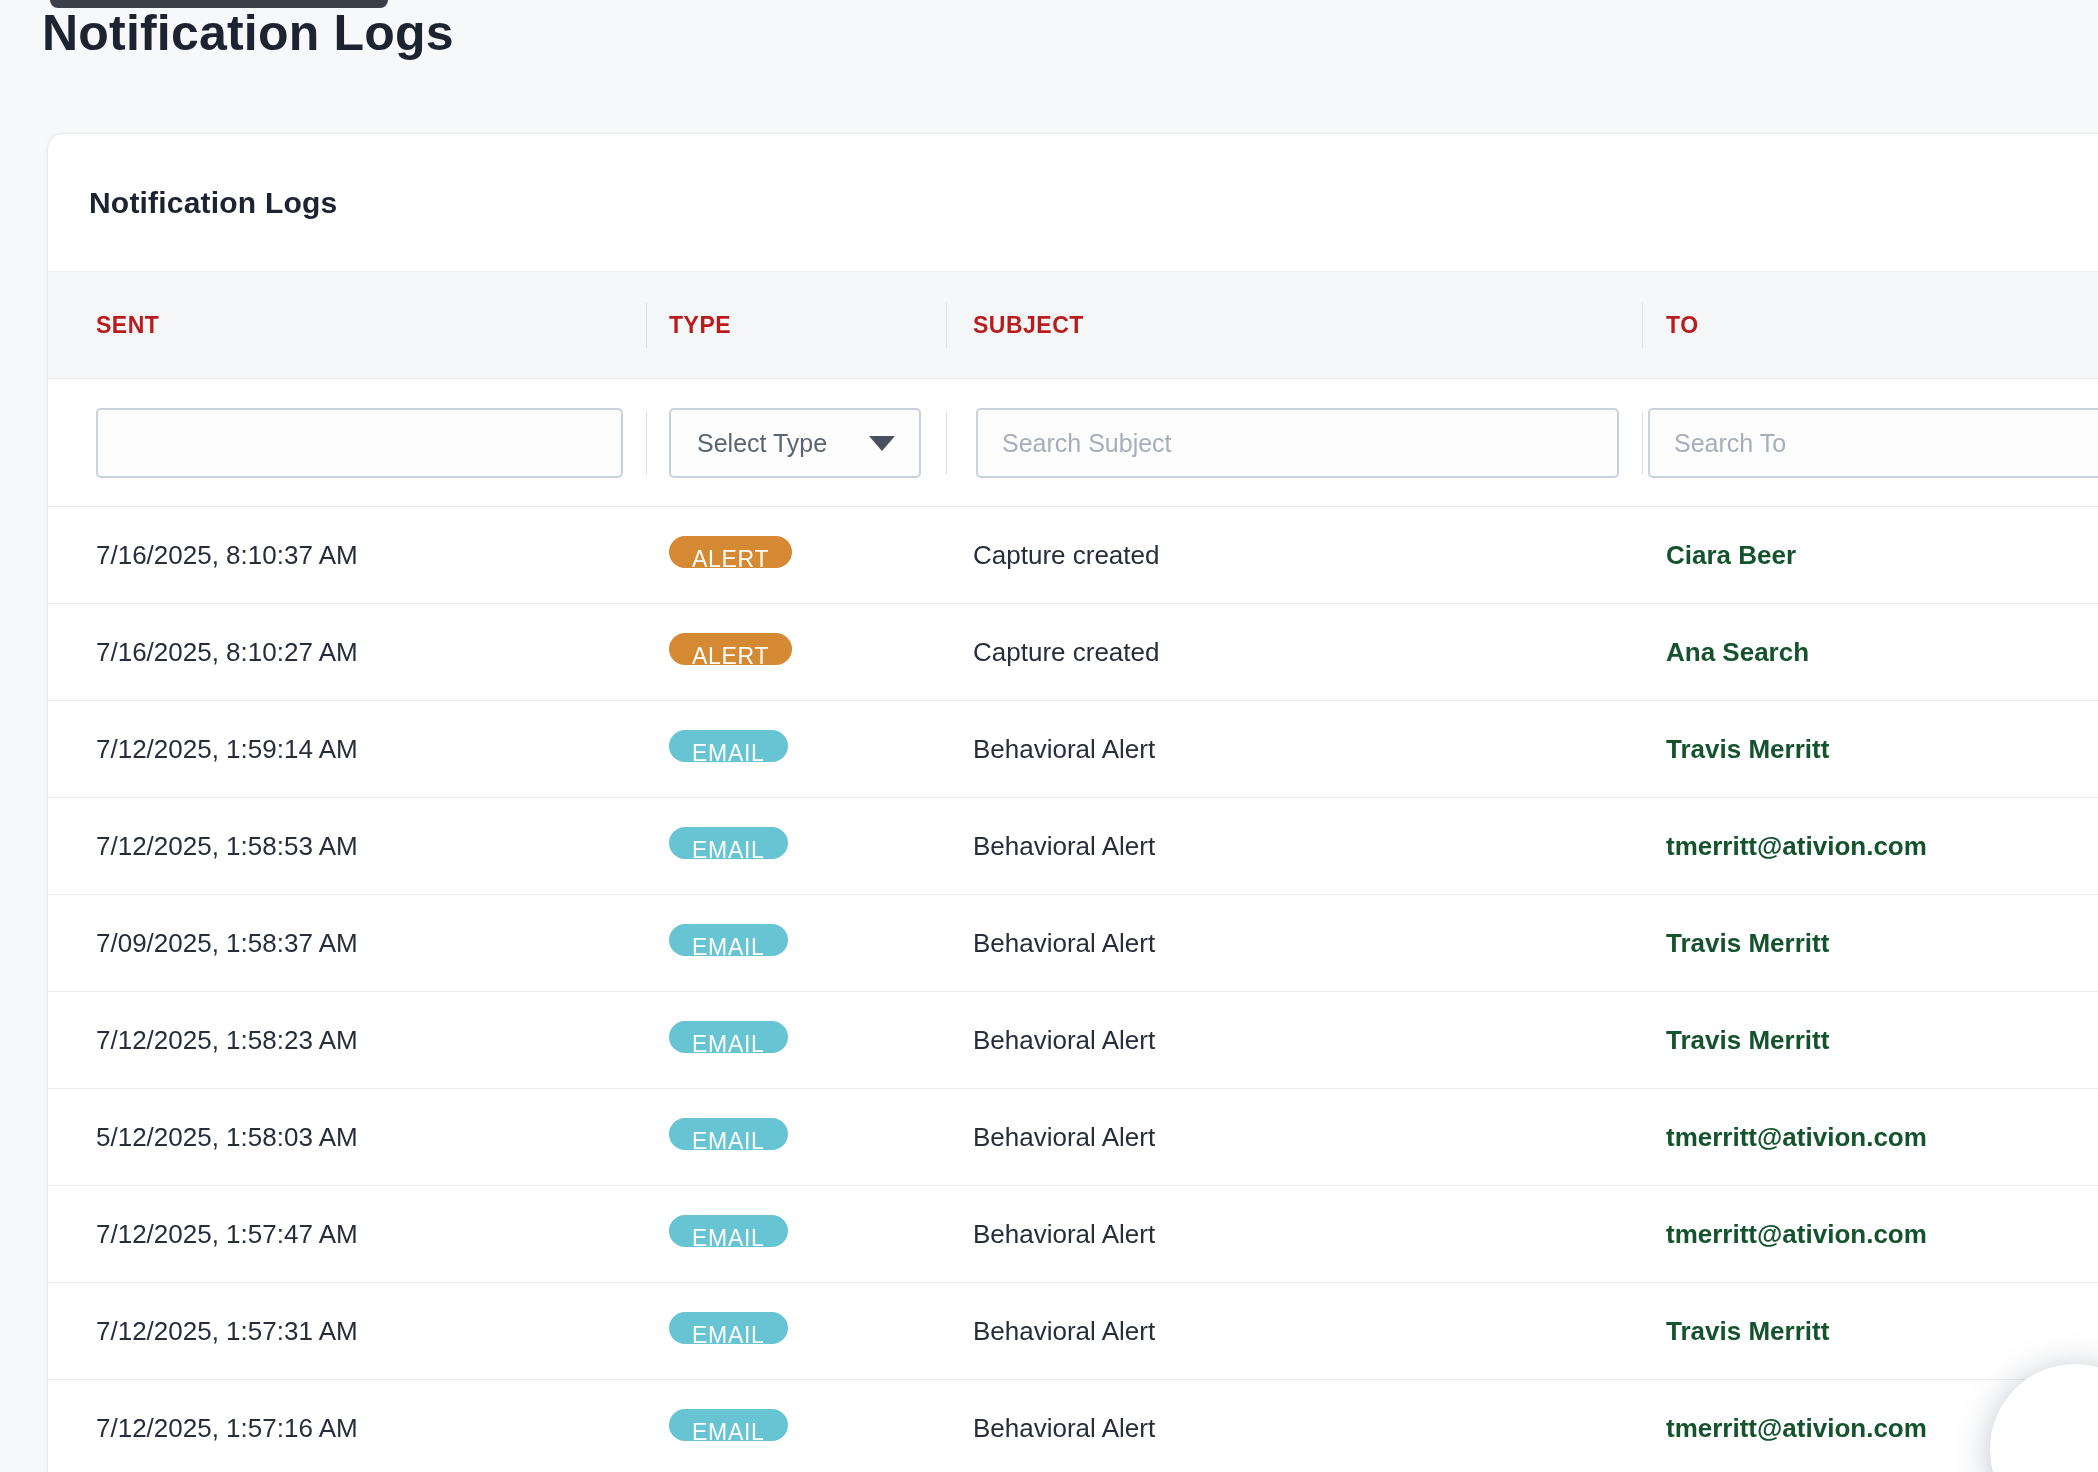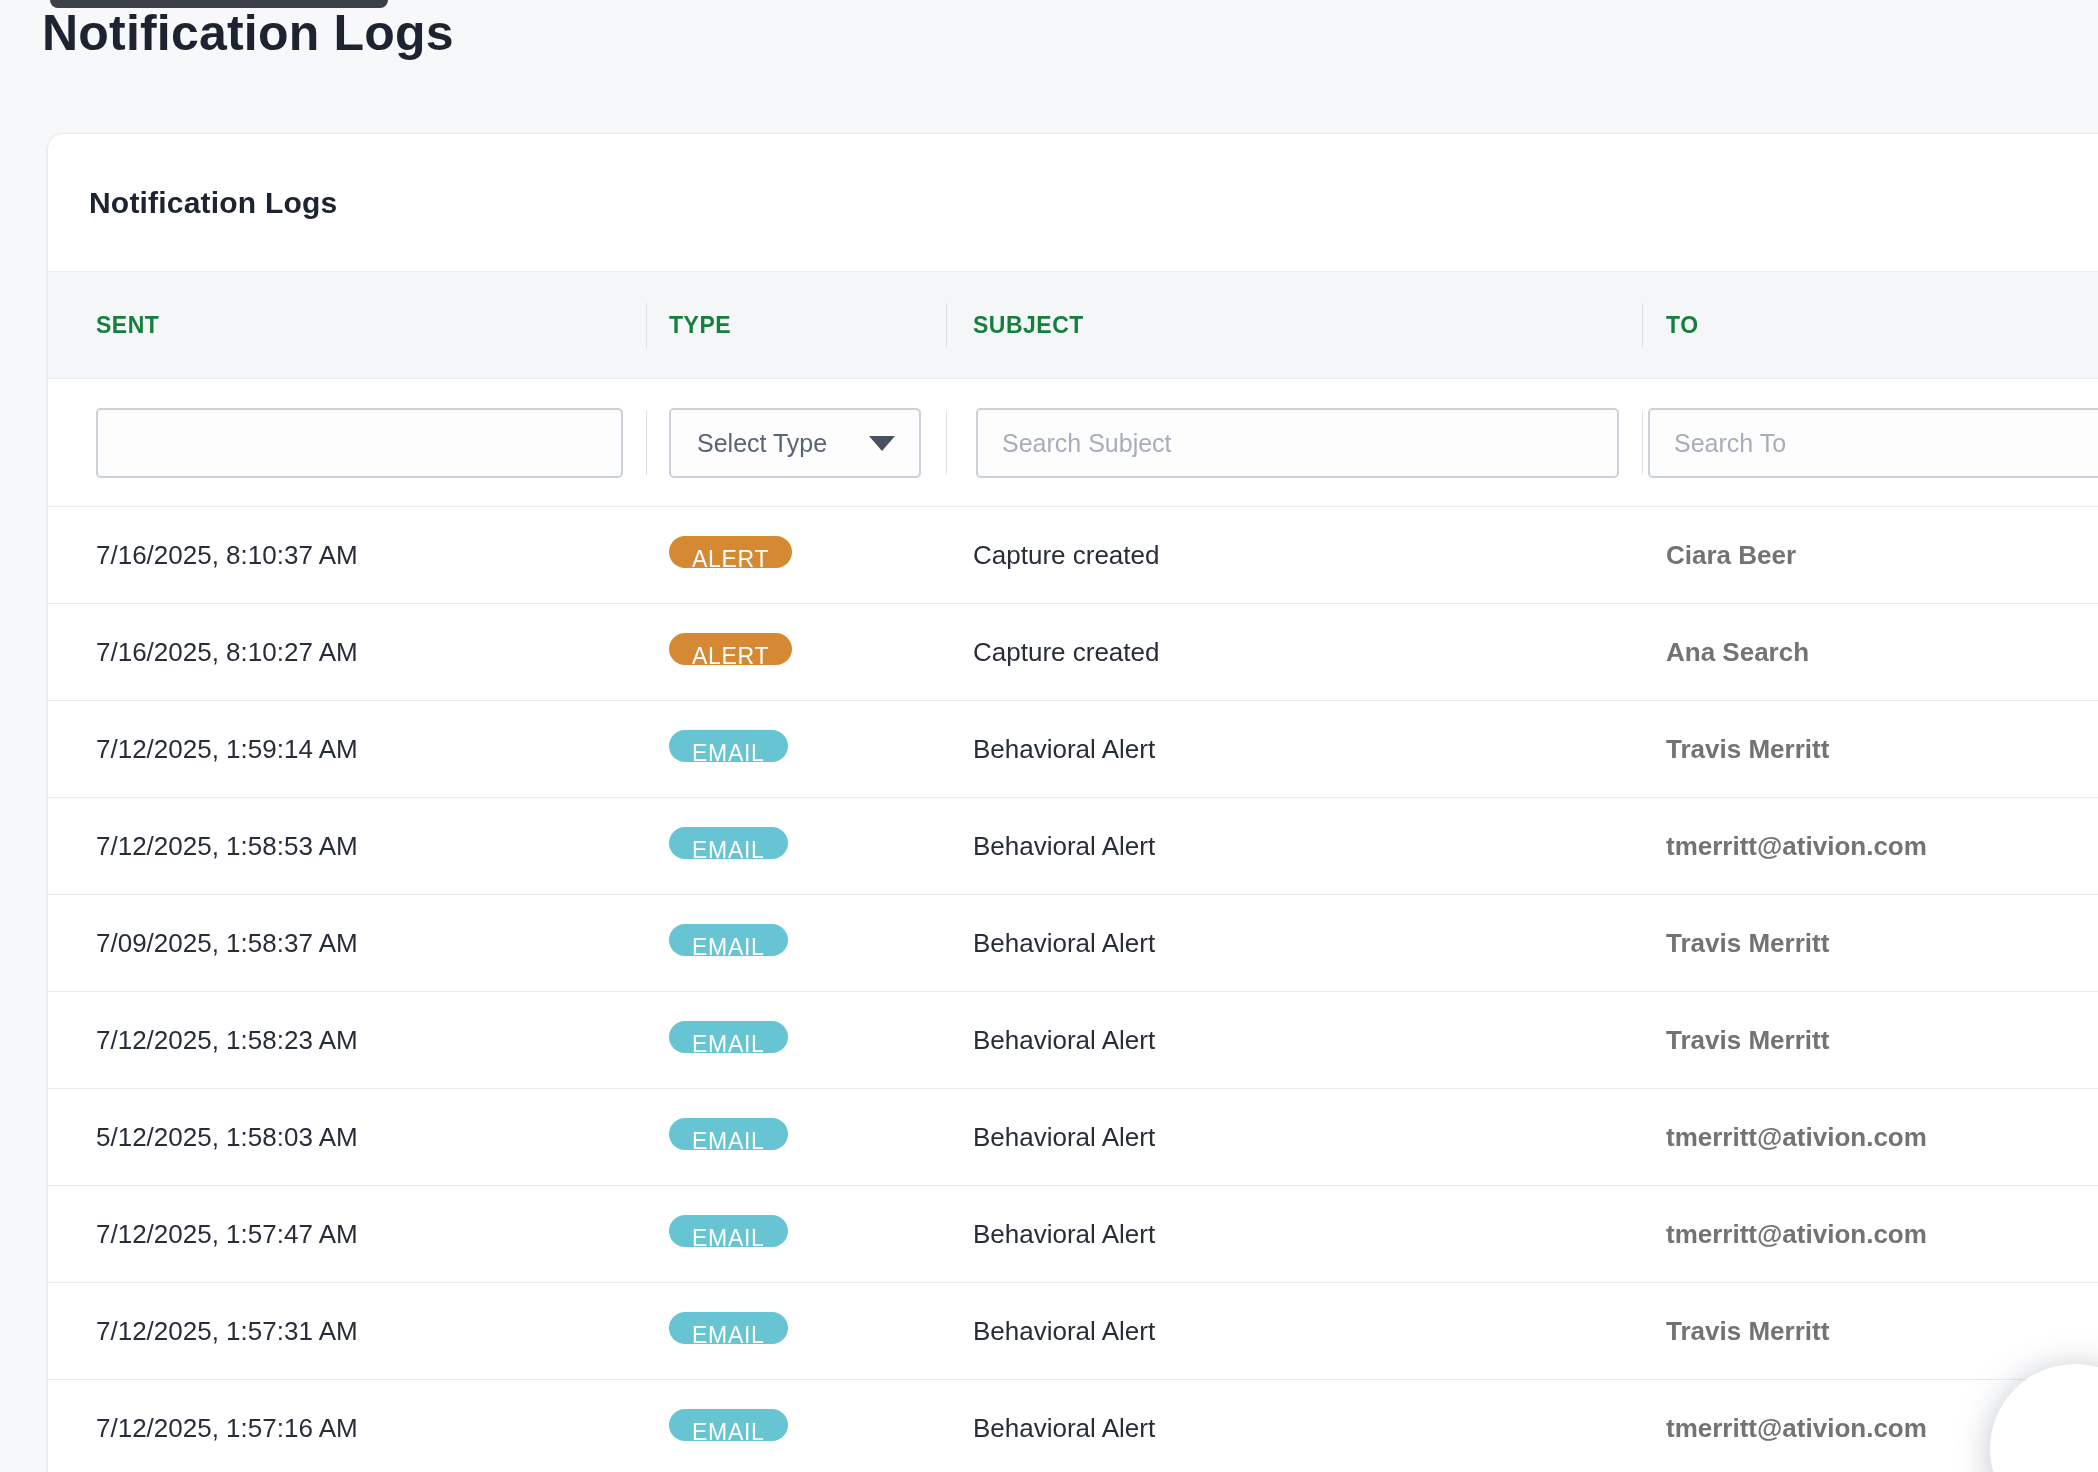--- a/index.html
+++ b/index.html
@@ -17,21 +17,21 @@
   .card{position:absolute;left:47px;top:133px;right:-30px;bottom:-30px;
     background:#fff;border:1px solid #e7eaee;border-radius:16px;
     box-shadow:0 1px 4px rgba(25,35,55,.05);overflow:hidden}
   .card-title{position:absolute;left:41px;top:0;height:137px;margin:0;
     display:flex;align-items:center;font-size:30px;font-weight:700;
     color:#1d2330;letter-spacing:.2px}
 
   .thead{position:absolute;left:0;right:0;top:137px;height:108px;
     background:#f5f6f8;border-top:1px solid #eceef1;border-bottom:1px solid #e9ebef;box-sizing:border-box}
   .th{position:absolute;top:50%;transform:translateY(-50%);
-    font-size:23px;font-weight:700;color:#15803d;letter-spacing:.5px;white-space:nowrap}
+    font-size:23px;font-weight:700;color:#b91c1c;letter-spacing:.5px;white-space:nowrap}
   .th-sent{left:48px}.th-type{left:621px}.th-subject{left:925px}.th-to{left:1618px}
 
   .vdiv{position:absolute;width:1px;background:#dcdfe5}
   .vdiv.v1{left:598px}.vdiv.v2{left:898px}.vdiv.v3{left:1594px}
   .thead .vdiv{top:31px;height:45px}
   .filter-row .vdiv{top:31px;height:64px}
 
   .filter-row{position:absolute;left:0;right:0;top:246px;height:127px;
     background:#fff;border-bottom:1px solid #e8ebee;box-sizing:border-box}
   .f-input,.f-select{position:absolute;top:28px;height:70px;box-sizing:border-box;
@@ -48,21 +48,21 @@
   .f-subject{left:928px;width:643px}
   .f-to{left:1600px;width:473px}
 
   .tbody{position:absolute;left:0;right:0;top:373px;bottom:0;overflow:hidden}
   .trow{position:relative;height:96px;border-bottom:1px solid #e9ecef;background:#fff}
   .td{position:absolute;top:50%;transform:translateY(-50%);
     font-size:26px;color:#272d39;white-space:nowrap}
   .td-sent{left:48px}
   .td-type{left:621px}
   .td-subject{left:925px}
-  .td-to{left:1618px;font-weight:700;color:#737373}
+  .td-to{left:1618px;font-weight:700;color:#14532d}
   .badge{display:inline-block;height:32px;line-height:47px;padding:0 23px;
     border-radius:24px;color:#fff;font-size:23px;font-weight:500;letter-spacing:.7px}
 
   .fab{position:absolute;right:-62px;bottom:-62px;width:170px;height:170px;
     border-radius:50%;background:#fff;box-shadow:0 4px 34px rgba(90,100,120,.38)}
 </style>
 </head>
 <body>
 
 <div class="top-bar"></div>

